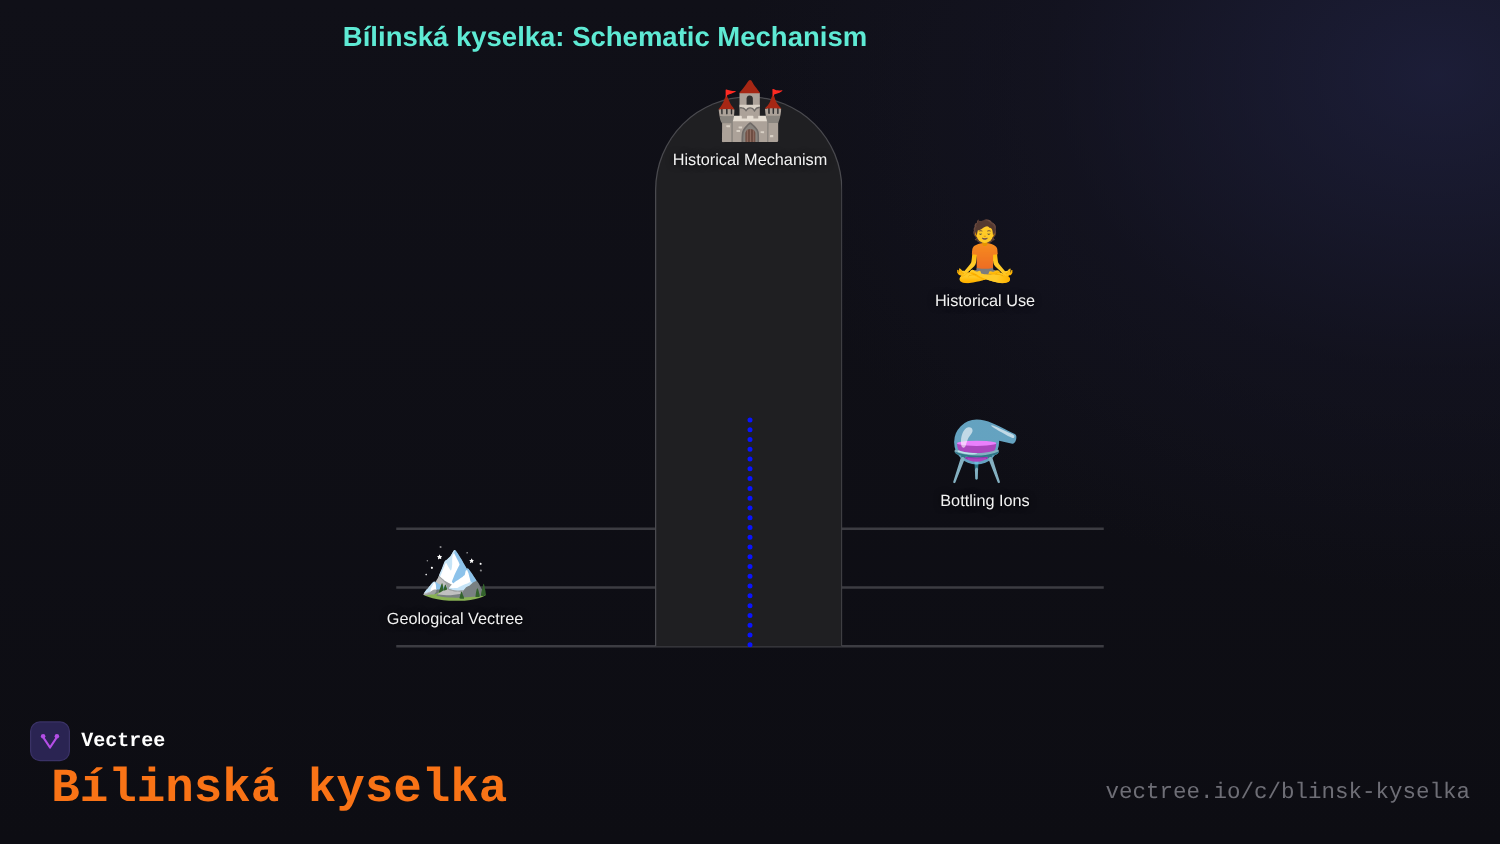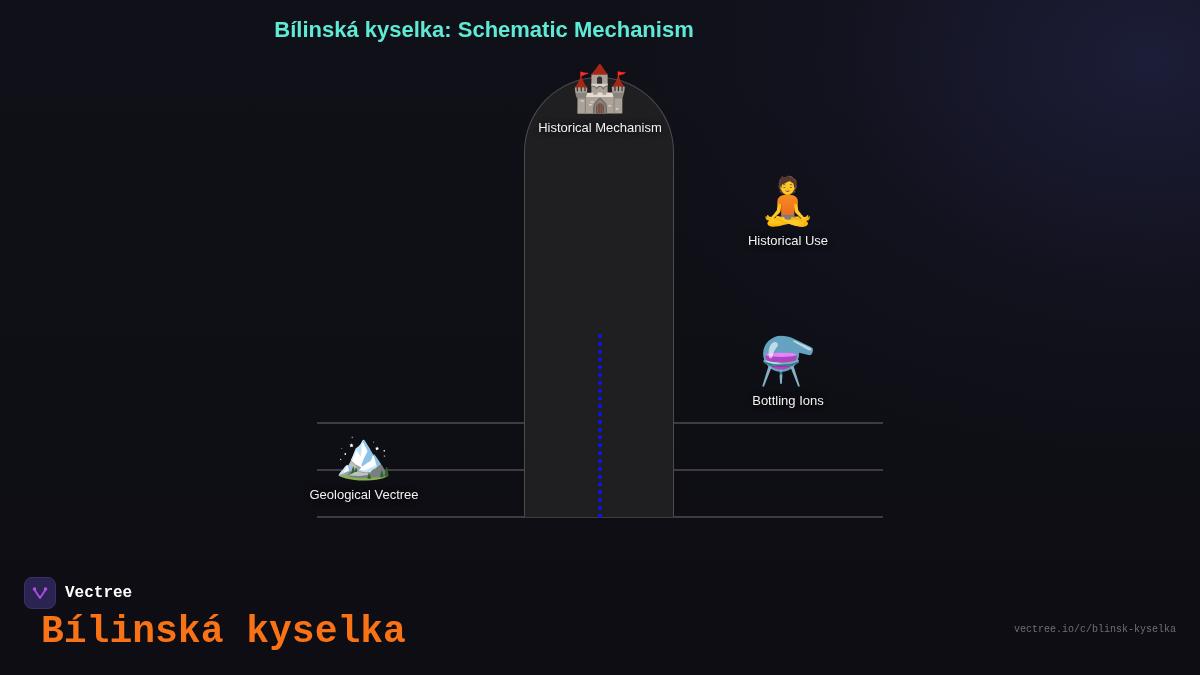--- a/index.html
+++ b/index.html
@@ -119,21 +119,21 @@
       color: #f97316;
       z-index: 5;
       letter-spacing: 0px;
       margin-left: 17px;
     }
     .url {
       position: absolute;
       right: 24px;
       top: 624px;
       font-family: "Liberation Mono", monospace;
-      font-size: 10px;
+      font-size: 18px;
       color: #6e6e76;
       z-index: 5;
     }
   </style>
 </head>
 <body>
 
 <div class="bg-glow"></div>
 
 <div class="title">Bílinská kyselka: Schematic Mechanism</div>

